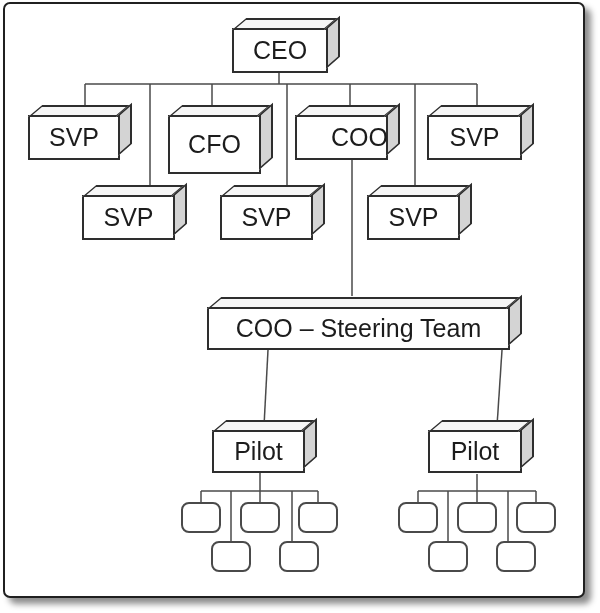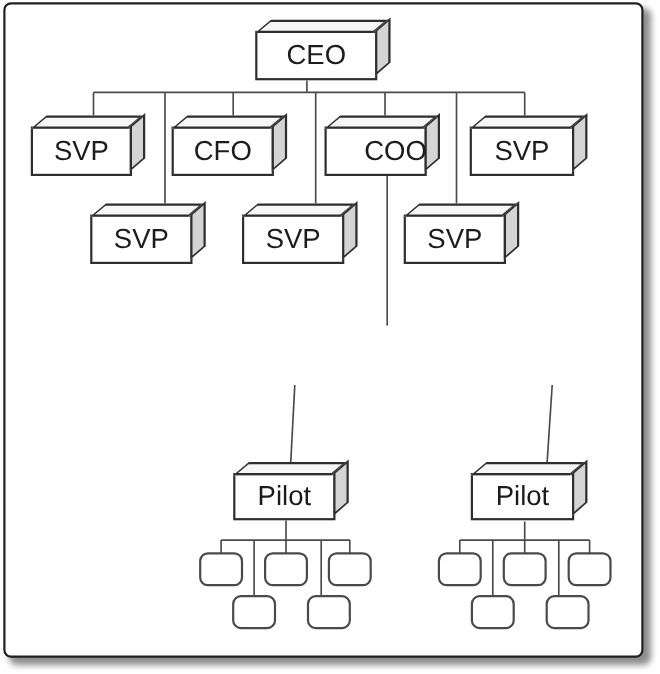--- a/index.html
+++ b/index.html
@@ -73,47 +73,50 @@
     <line x1="231" y1="491" x2="231" y2="543"></line>
     <line x1="292" y1="491" x2="292" y2="543"></line>
     <line x1="477" y1="474" x2="477" y2="504"></line>
     <line x1="418" y1="491" x2="536" y2="491"></line>
     <line x1="418" y1="491" x2="418" y2="504"></line>
     <line x1="536" y1="491" x2="536" y2="504"></line>
     <line x1="448" y1="491" x2="448" y2="543"></line>
     <line x1="508" y1="491" x2="508" y2="543"></line>
   </svg>
 
-  <div class="b" style="left:232px;top:28px;width:111px;height:45px;">
+  <div class="b" style="left:232px;top:28px;width:96px;height:45px;">
     <span class="lbl">CEO</span>
   </div>
 
   <div class="b" style="left:28px;top:115px;width:92px;height:45px;">
     <span class="lbl">SVP</span>
   </div>
-  <div class="b" style="left:156px;top:115px;width:93px;height:45px;">
+  <div class="b" style="left:168px;top:115px;width:93px;height:59px;">
     <span class="lbl">CFO</span>
   </div>
   <div class="b" style="left:295px;top:115px;width:93px;height:45px;padding-left:36px;">
     <span class="lbl">COO</span>
   </div>
   <div class="b" style="left:427px;top:115px;width:95px;height:45px;">
     <span class="lbl">SVP</span>
   </div>
 
   <div class="b" style="left:82px;top:195px;width:93px;height:45px;">
     <span class="lbl">SVP</span>
   </div>
   <div class="b" style="left:220px;top:195px;width:93px;height:45px;">
     <span class="lbl">SVP</span>
   </div>
   <div class="b" style="left:367px;top:195px;width:93px;height:45px;">
     <span class="lbl">SVP</span>
   </div>
 
+  <div class="b" style="left:207px;top:307px;width:303px;height:43px;">
+    <span class="lbl">COO – Steering Team</span>
+  </div>
 
   <div class="b" style="left:212px;top:430px;width:93px;height:43px;">
     <span class="lbl">Pilot</span>
   </div>
   <div class="b" style="left:428px;top:430px;width:94px;height:43px;">
     <span class="lbl">Pilot</span>
   </div>
 
   <div class="leaf" style="left:181px;top:502px;"></div>
   <div class="leaf" style="left:240px;top:502px;"></div>

